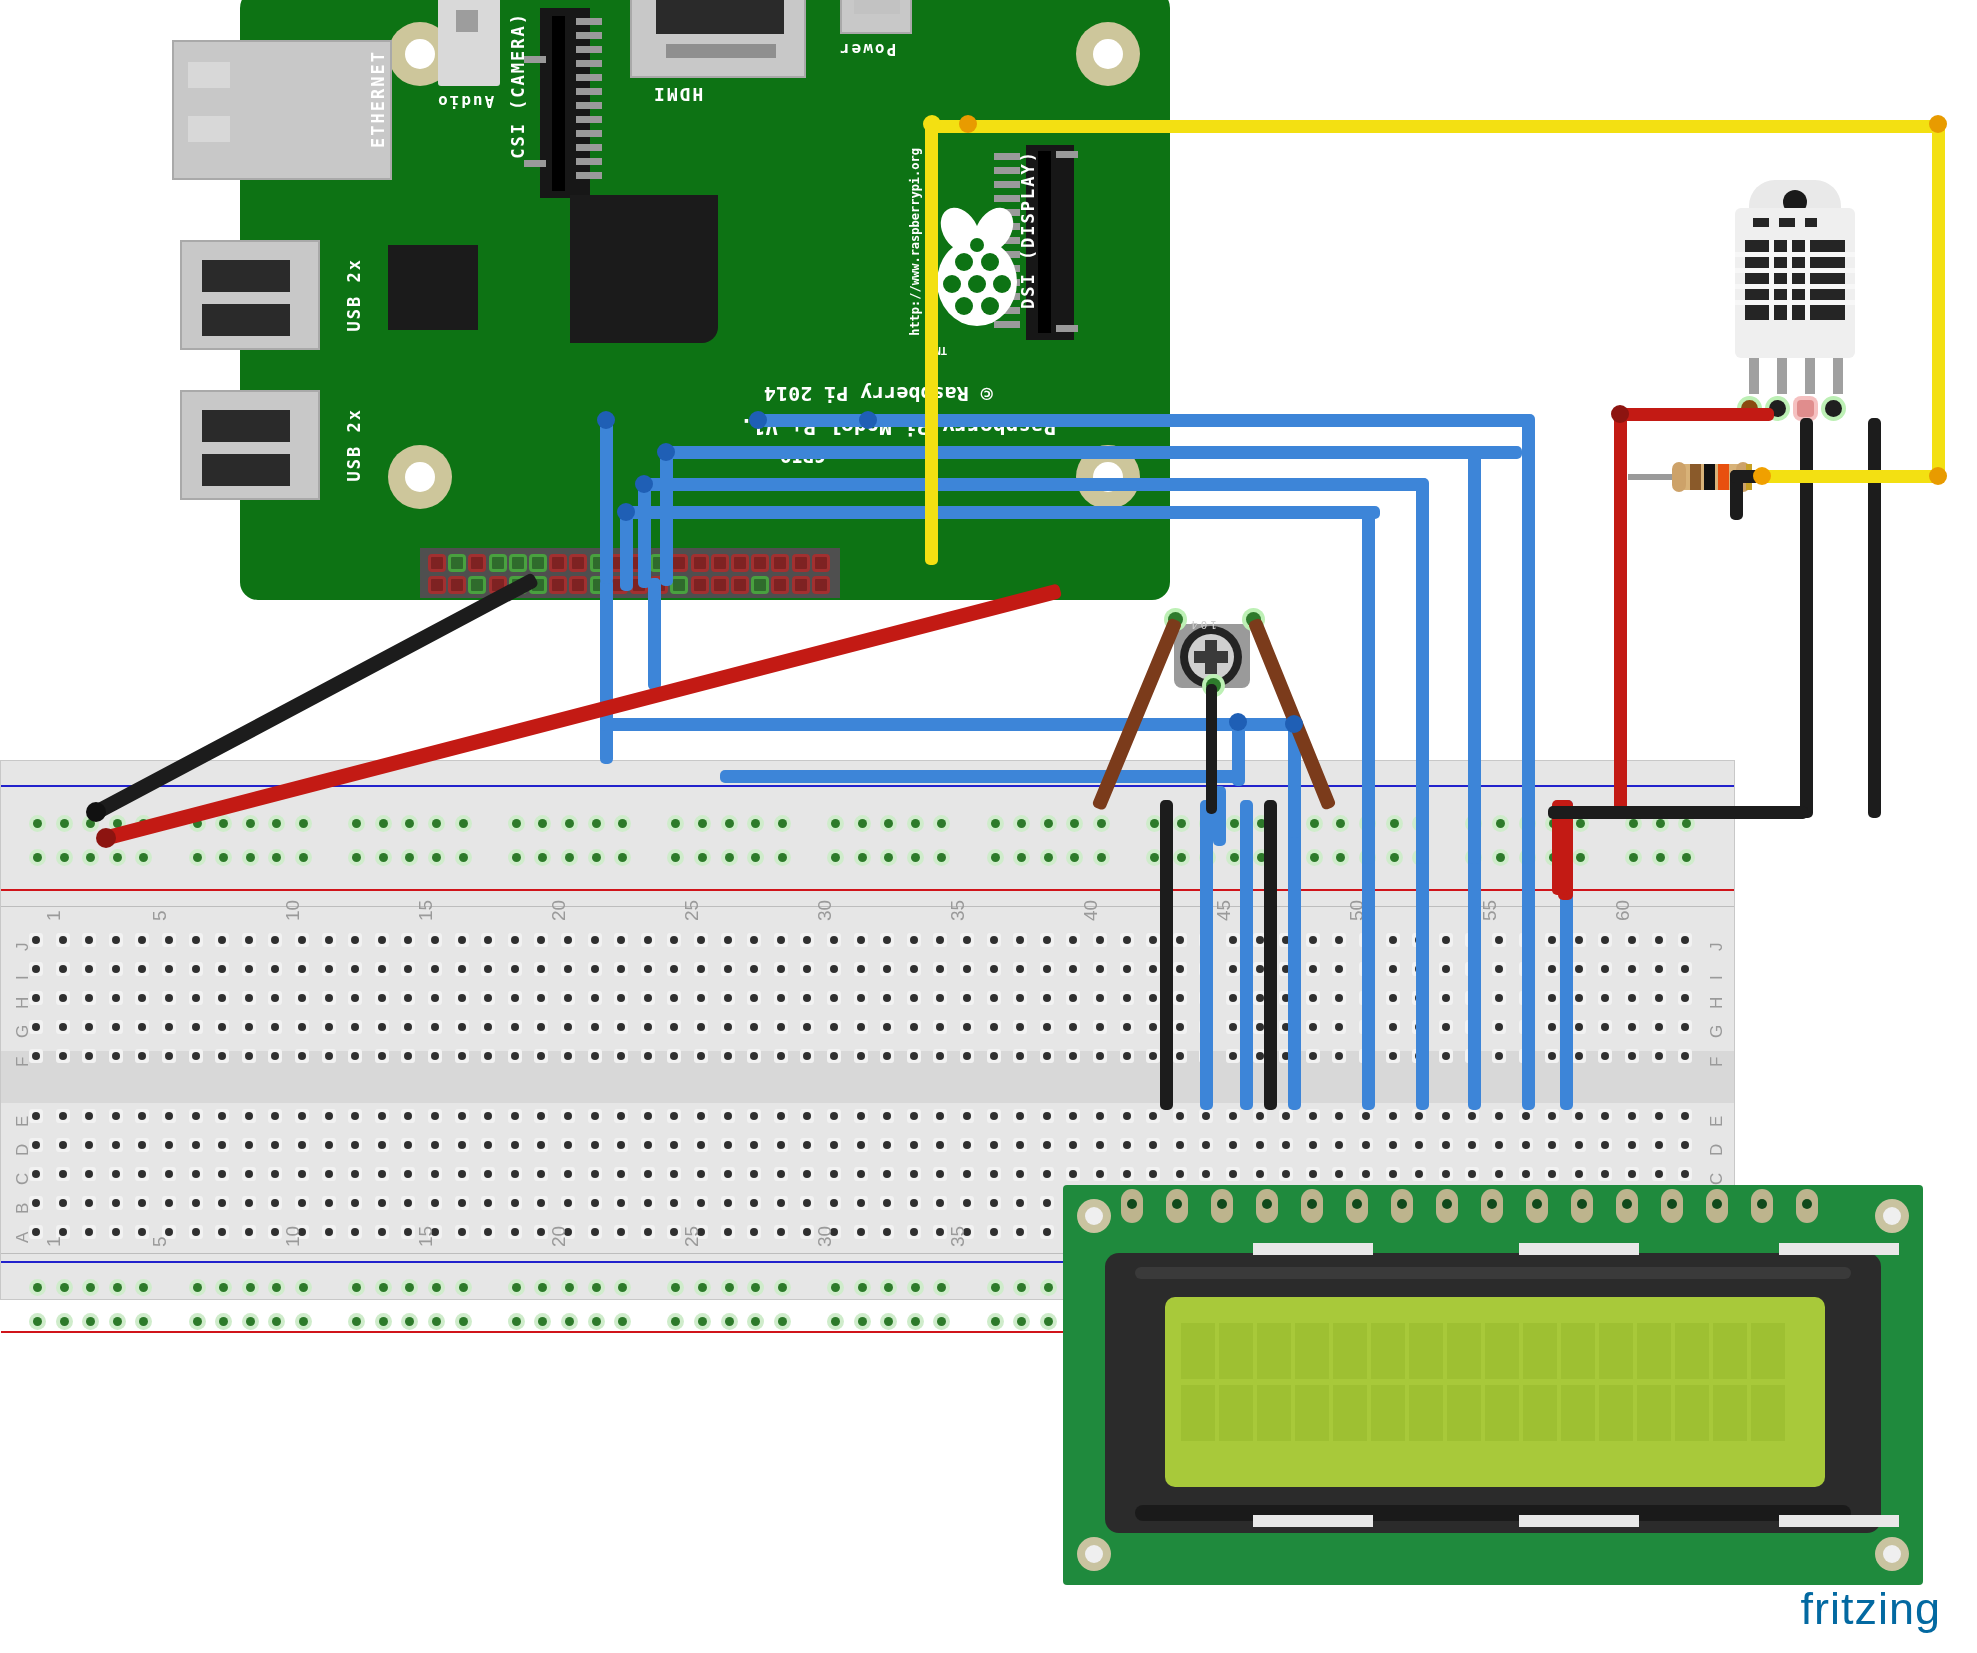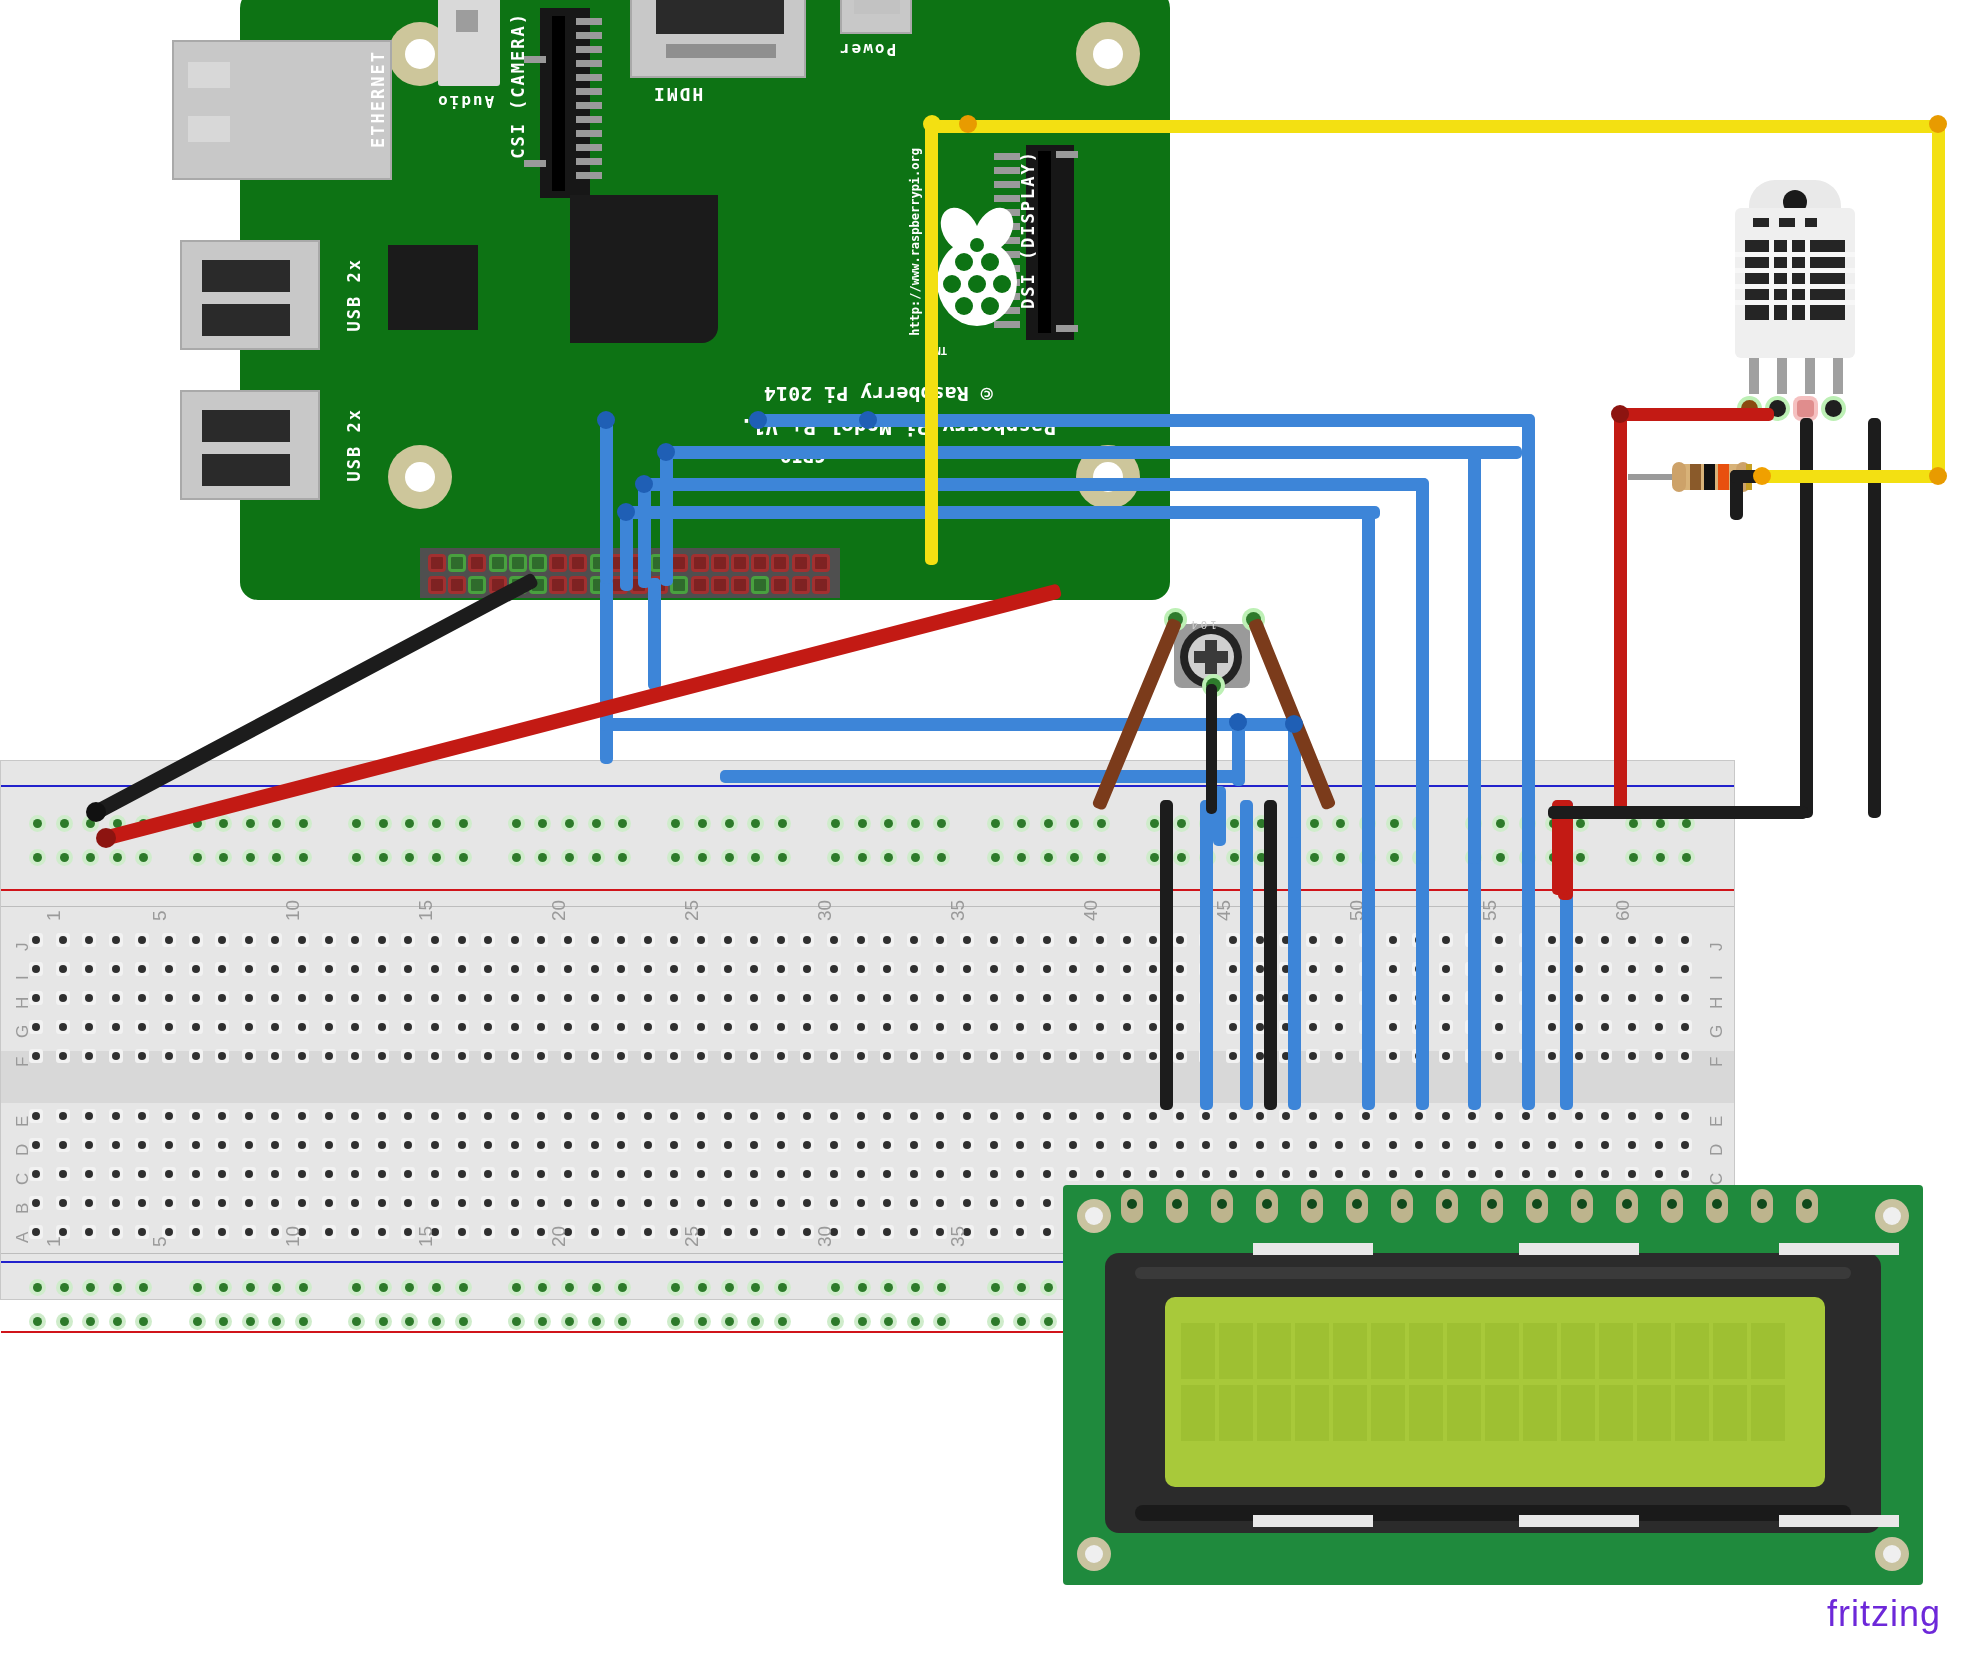--- a/index.html
+++ b/index.html
@@ -73,21 +73,21 @@
   #lcd{left:1063px;top:1185px;width:860px;height:400px;background:#1f8a3d;border-radius:4px;}
   .lcd-hole{position:absolute;width:34px;height:34px;border-radius:50%;background:#c9c3a0;}
   .lcd-hole i{position:absolute;left:8px;top:8px;width:18px;height:18px;border-radius:50%;background:#efefef;display:block;}
   .lcd-bezel{position:absolute;left:42px;top:68px;width:776px;height:280px;background:#2b2b2b;border-radius:14px;}
   .lcd-screen{position:absolute;left:60px;top:44px;width:660px;height:190px;background:#a8c93a;border-radius:10px;}
   .lcd-char{position:absolute;background:#9ec032;}
   .lcd-hdr-pad{position:absolute;width:22px;height:34px;border-radius:11px;background:#bdb48d;}
   .lcd-hdr-pad i{position:absolute;left:6px;top:10px;width:10px;height:10px;border-radius:50%;background:#104a1c;display:block;}
   .lcd-tab{position:absolute;height:12px;background:#e8e8e8;}
 
-  #fritzing{right:36px;bottom:18px;color:#6d28d9;font-size:36px;font-family:"Liberation Sans",sans-serif;letter-spacing:1px;}
+  #fritzing{right:36px;bottom:18px;color:#0369a1;font-size:45px;font-family:"Liberation Sans",sans-serif;letter-spacing:1px;}
 </style>
 </head>
 <body>
 
 <div id="stage">
 
   <div class="abs" id="pi-board">
 
     <div class="pi-hole" style="left:148px;top:32px;">
         <i></i>

